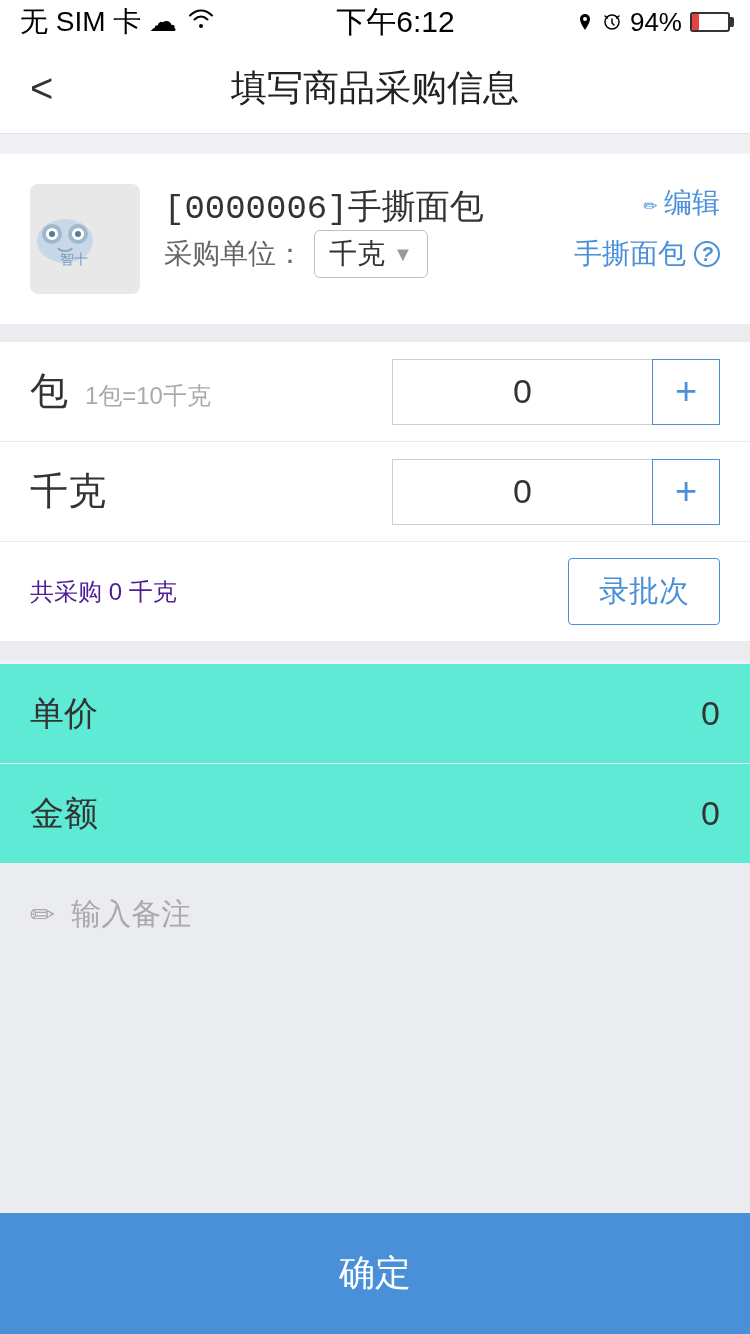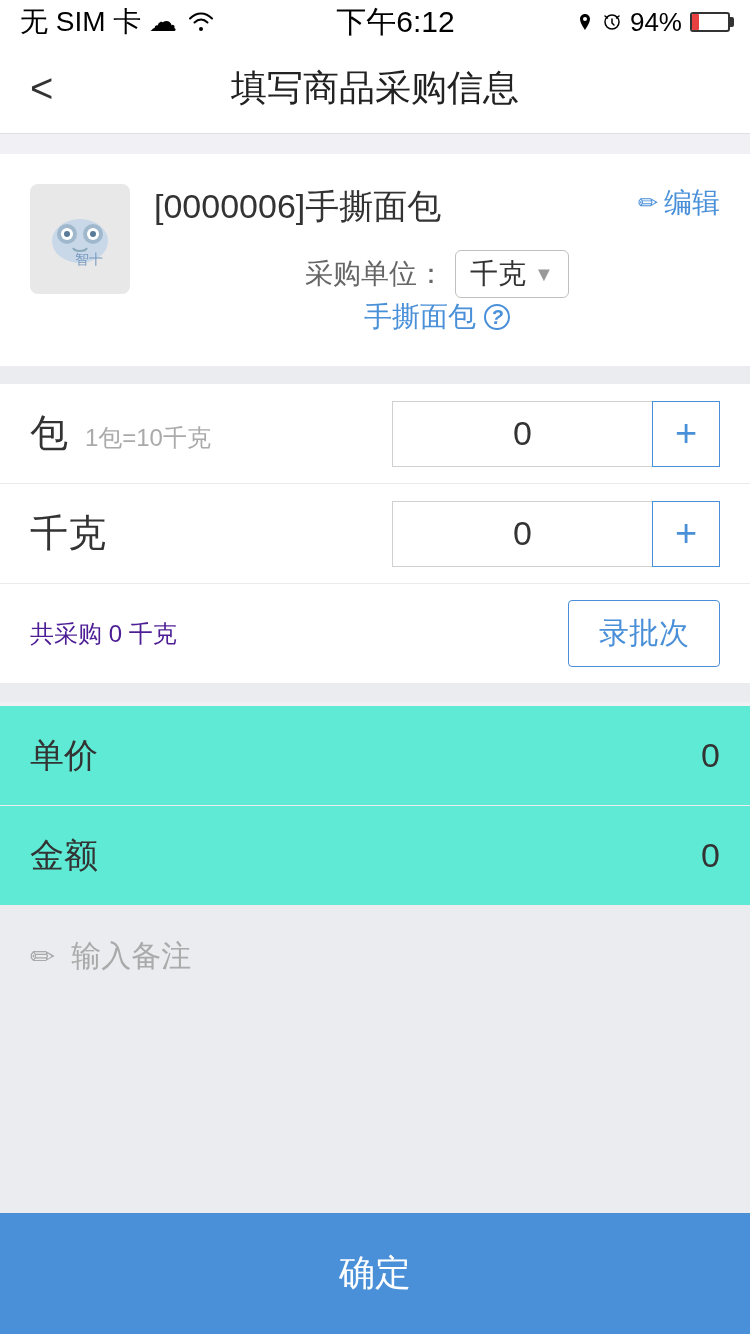--- a/index.html
+++ b/index.html
@@ -20,21 +20,20 @@
       background: #fff;
       display: flex;
       align-items: center;
       justify-content: space-between;
       padding: 0 20px;
       font-size: 28px;
       color: #000;
     }
     .status-left {
       display: flex;
-      align-items: center;
       gap: 10px;
     }
     .status-center {
       font-size: 30px;
       font-weight: 500;
     }
     .status-right {
       display: flex;
       align-items: center;
       gap: 8px;
@@ -94,61 +93,60 @@
     
     .product-card {
       background: #fff;
       margin-top: 20px;
       padding: 30px;
       display: flex;
       align-items: flex-start;
       gap: 24px;
     }
     .product-image {
-      width: 100px;
+      width: 110px;
       height: 110px;
       background: #e8e8e8;
       border-radius: 8px;
       display: flex;
       align-items: center;
-      justify-content: center;
+      justify-content: flex-start;
       flex-shrink: 0;
       font-size: 28px;
       color: #1d4ed8;
     }
     .product-info {
       flex: 1;
     }
     .product-title-row {
       display: flex;
       justify-content: space-between;
       align-items: flex-start;
+      font-family: Liberation Mono, monospace;
     }
     .product-name {
       font-size: 34px;
       color: #333;
       font-weight: 500;
       flex: 1;
     }
     .product-edit {
       color: #4a90d9;
       font-size: 28px;
       display: flex;
       align-items: center;
       gap: 6px;
     }
     .edit-icon {
       font-size: 24px;
     }
     .product-unit-row {
-      margin-top: 20px;
       display: flex;
       align-items: center;
       justify-content: space-between;
-      flex-direction: column;
     }
     .unit-label {
       font-size: 28px;
       color: #666;
     }
     .unit-select {
       display: flex;
       align-items: center;
       border: 1px solid #c0c0c0;
       border-radius: 6px;

